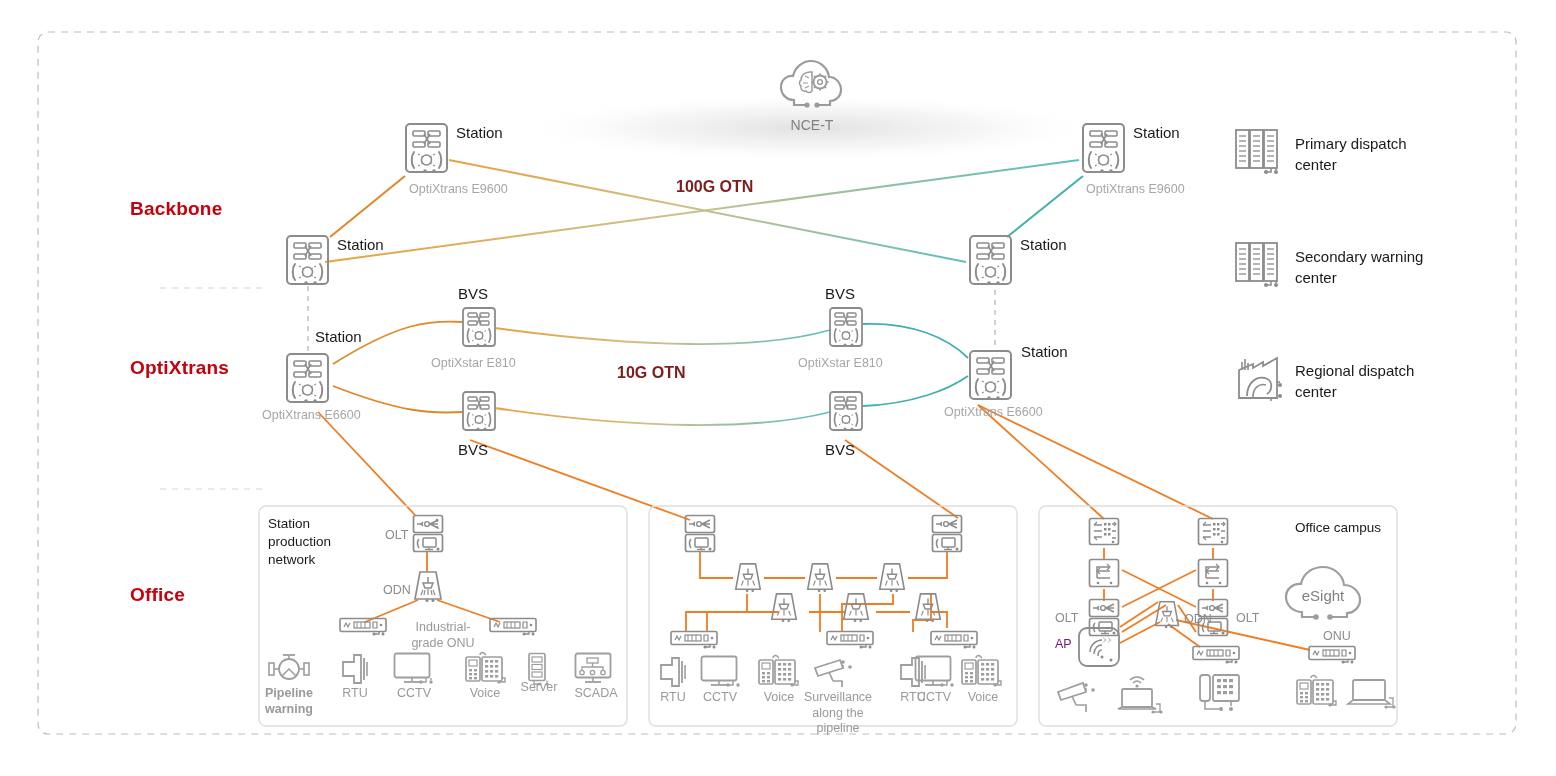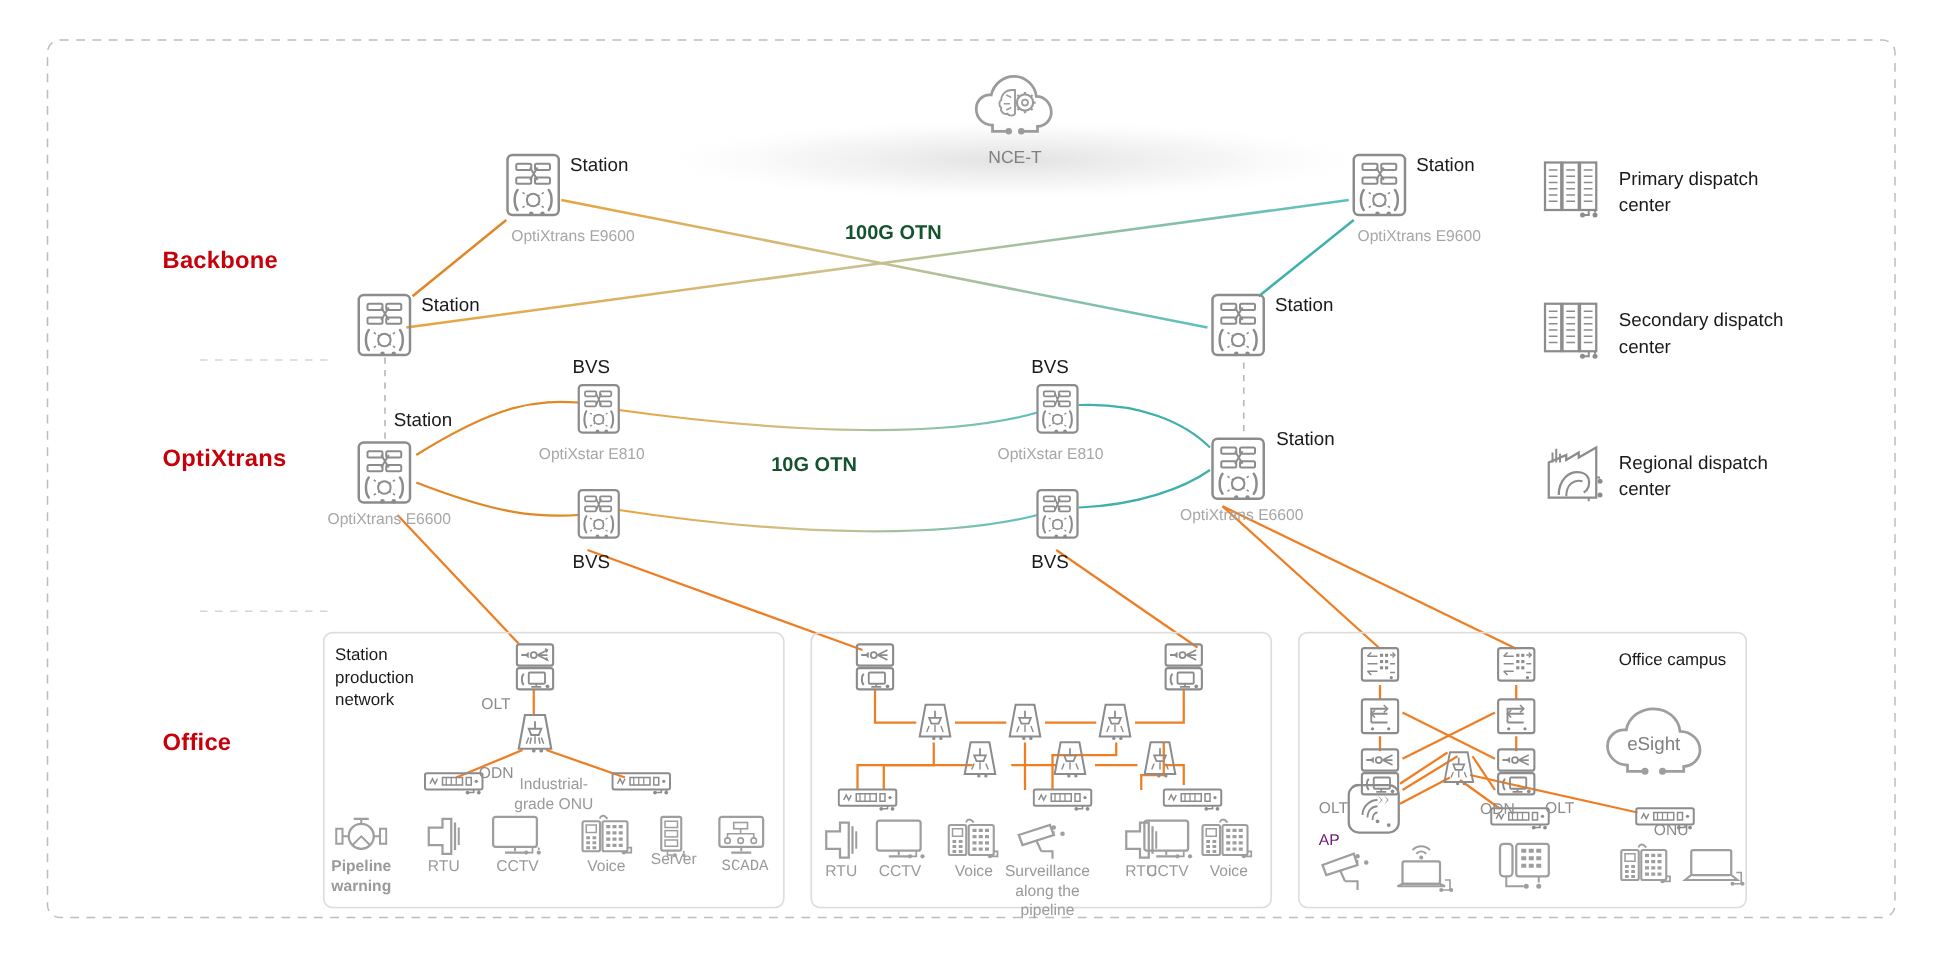--- a/index.html
+++ b/index.html
@@ -36,21 +36,21 @@
     white-space: nowrap;
   }
   .node-sublabel {
     position: absolute;
     color: #a6a6a6;
     font-size: 12.5px;
     white-space: nowrap;
   }
   .link-label {
     position: absolute;
-    color: #14532d;
+    color: #7f1d1d;
     font-size: 16px;
     font-weight: bold;
     white-space: nowrap;
   }
   .cloud-label {
     position: absolute;
     color: #808080;
     font-size: 14px;
     white-space: nowrap;
   }
@@ -68,21 +68,20 @@
     line-height: 1.25;
     text-align: center;
     white-space: pre-line;
   }
   .small-label-dark {
     position: absolute;
     color: #8c8c8c;
     font-size: 12.5px;
     line-height: 1.25;
     white-space: pre-line;
-    margin-top: 28px;
   }
   .icon-holder { position: absolute; }
   .icon-holder svg { display: block; }
 </style>
 </head>
 <body>
 
 <div id="canvas">
 
   <svg id="svg-layer" viewBox="0 0 1556 776">
@@ -364,21 +363,21 @@
           <line x1="34" y1="25" x2="41" y2="25"></line>
         <line x1="34" y1="30" x2="41" y2="30"></line>
           <line x1="34" y1="35" x2="41" y2="35"></line>
       </g>
       <path d="M38 42 L38 46 L33 46" fill="none" stroke="#8c8c8c" stroke-width="1.6"></path>
       <circle cx="33" cy="46" r="2" fill="#8c8c8c"></circle>
       <circle cx="43" cy="46" r="2" fill="#8c8c8c"></circle>
       <line x1="43" y1="42" x2="43" y2="44" stroke="#8c8c8c" stroke-width="1.6"></line>
     </svg>
   </div>
-  <div class="node-label" style="left:1295px; top:246px; white-space:pre-line; line-height:1.4;">Secondary dispatch
+  <div class="node-label" style="left:1295px; top:246px; white-space:pre-line; line-height:1.4;">Secondary warning
 center</div>
 
   <div class="icon-holder" style="left:284px; top:352px;">
     <svg width="47" height="54" viewBox="0 0 47 54">
       <rect x="3" y="2" width="41" height="48" rx="4" fill="none" stroke="#8c8c8c" stroke-width="2"></rect>
       <rect x="10" y="9" width="12" height="5" rx="1.2" fill="none" stroke="#8c8c8c" stroke-width="1.6"></rect>
       <rect x="25" y="9" width="12" height="5" rx="1.2" fill="none" stroke="#8c8c8c" stroke-width="1.6"></rect>
       <rect x="10" y="20" width="12" height="5" rx="1.2" fill="none" stroke="#8c8c8c" stroke-width="1.6"></rect>
       <rect x="25" y="20" width="12" height="5" rx="1.2" fill="none" stroke="#8c8c8c" stroke-width="1.6"></rect>
       <path d="M21 12 L27 22 M27 12 L21 22" stroke="#8c8c8c" stroke-width="1.6"></path>
@@ -666,21 +665,21 @@
       <rect x="1.5" y="1.5" width="35" height="24" rx="2" fill="none" stroke="#9e9e9e" stroke-width="1.8"></rect>
       <rect x="13" y="6" width="11" height="5" fill="none" stroke="#9e9e9e" stroke-width="1.3"></rect>
       <path d="M18.5 11 L18.5 15 M8 19 L8 15 L29 15 L29 19" fill="none" stroke="#9e9e9e" stroke-width="1.3"></path>
       <circle cx="8" cy="20.5" r="2.2" fill="none" stroke="#9e9e9e" stroke-width="1.3"></circle>
       <circle cx="18.5" cy="20.5" r="2.2" fill="none" stroke="#9e9e9e" stroke-width="1.3"></circle>
       <circle cx="29" cy="20.5" r="2.2" fill="none" stroke="#9e9e9e" stroke-width="1.3"></circle>
       <line x1="19" y1="25.5" x2="19" y2="29" stroke="#9e9e9e" stroke-width="1.6"></line>
       <line x1="11" y1="30" x2="27" y2="30" stroke="#9e9e9e" stroke-width="1.8"></line>
     </svg>
   </div>
-  <div class="small-label" style="left:568px; top:686px; width:56px;font-family:Liberation Mono, monospace;">SCADA</div>
+  <div class="small-label" style="left:568px; top:686px; width:56px;">SCADA</div>
 
   <svg style="position:absolute; left:648px; top:505px;" width="370" height="222">
     <rect x="1" y="1" width="368" height="220" rx="7" fill="none" stroke="#dedede" stroke-width="1.4"></rect>
   </svg>
 
   <div class="icon-holder" style="left:684px; top:514px;">
     <svg width="32" height="40" viewBox="0 0 32 40">
       <rect x="1.5" y="1.5" width="29" height="17" rx="2" fill="none" stroke="#8c8c8c" stroke-width="1.7"></rect>
       <rect x="1.5" y="20.5" width="29" height="17" rx="2" fill="none" stroke="#8c8c8c" stroke-width="1.7"></rect>
       <path d="M5 10 L11 10" stroke="#8c8c8c" stroke-width="1.5"></path>

